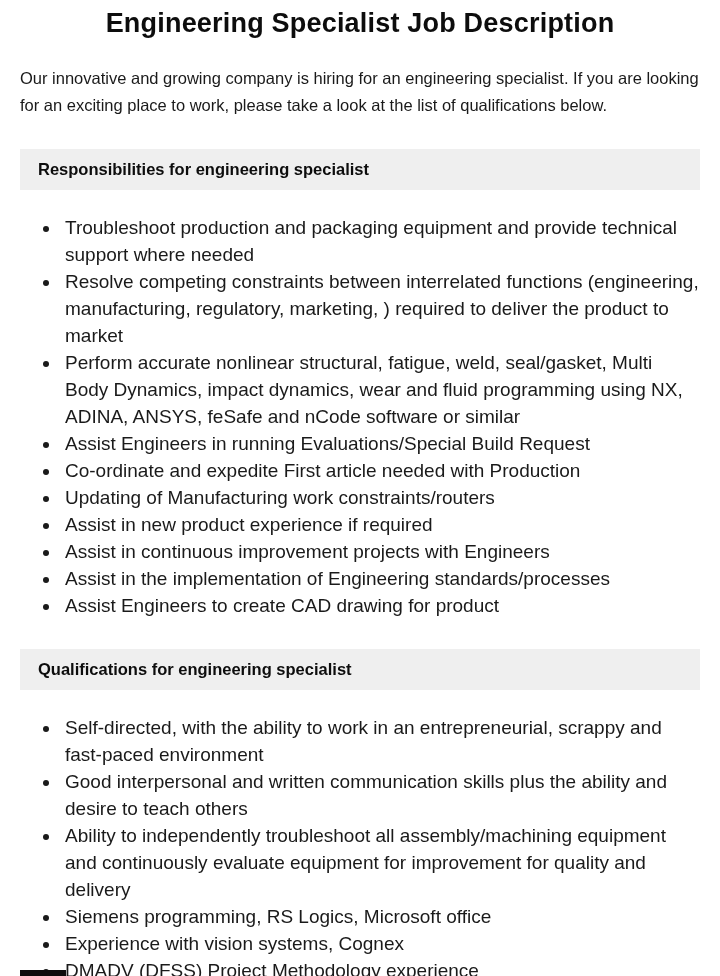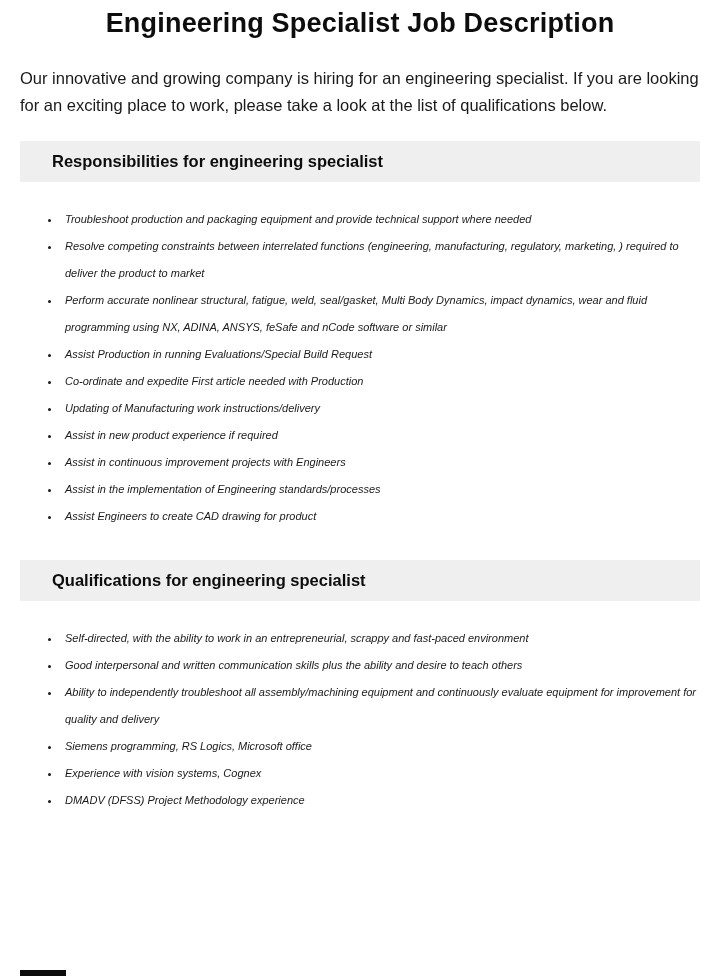--- a/index.html
+++ b/index.html
@@ -22,41 +22,40 @@
     font-weight: bold;
     text-align: center;
     color: #0d0d0d;
     margin: 2px 0 26px 0;
     letter-spacing: 0.2px;
   }
   .intro {
     font-size: 16.5px;
     line-height: 27px;
     color: #1a1a1a;
-    margin-bottom: 22px;
+    margin-bottom: 30px;
   }
   .section-header {
     background: #efefef;
     font-size: 16.5px;
     font-weight: bold;
     color: #0d0d0d;
-    padding: 11px 32px;
+    padding: 11px 18px;
     margin: 0 0 24px 0;
   }
   .bullet-list {
     list-style-type: disc;
     padding-left: 41px;
     margin: 0 0 30px 0;
   }
   .bullet-list li {
-    font-size: 11px;
+    font-size: 19px;
     line-height: 27px;
     color: #1a1a1a;
     padding-left: 4px;
-    font-style: italic;
   }
   .section { margin-bottom: 0; }
   .section + .section { margin-top: 14px; }
   .next-section-bar {
     position: absolute;
     left: 20px;
     bottom: 0;
     width: 46px;
     height: 6px;
     background: #0d0d0d;
@@ -70,23 +69,23 @@
   <h1 class="doc-title">Engineering Specialist Job Description</h1>
 
   <p class="intro">Our innovative and growing company is hiring for an engineering specialist. If you are looking for an exciting place to work, please take a look at the list of qualifications below.</p>
 
   <div class="section">
     <div class="section-header">Responsibilities for engineering specialist</div>
     <ul class="bullet-list">
       <li>Troubleshoot production and packaging equipment and provide technical support where needed</li>
       <li>Resolve competing constraints between interrelated functions (engineering, manufacturing, regulatory, marketing, ) required to deliver the product to market</li>
       <li>Perform accurate nonlinear structural, fatigue, weld, seal/gasket, Multi Body Dynamics, impact dynamics, wear and fluid programming using NX, ADINA, ANSYS, feSafe and nCode software or similar</li>
-      <li>Assist Production in running Evaluations/Special Build Request</li>
+      <li>Assist Engineers in running Evaluations/Special Build Request</li>
       <li>Co-ordinate and expedite First article needed with Production</li>
-      <li>Updating of Manufacturing work instructions/delivery</li>
+      <li>Updating of Manufacturing work constraints/routers</li>
       <li>Assist in new product experience if required</li>
       <li>Assist in continuous improvement projects with Engineers</li>
       <li>Assist in the implementation of Engineering standards/processes</li>
       <li>Assist Engineers to create CAD drawing for product</li>
     </ul>
   </div>
 
   <div class="section">
     <div class="section-header">Qualifications for engineering specialist</div>
     <ul class="bullet-list">

